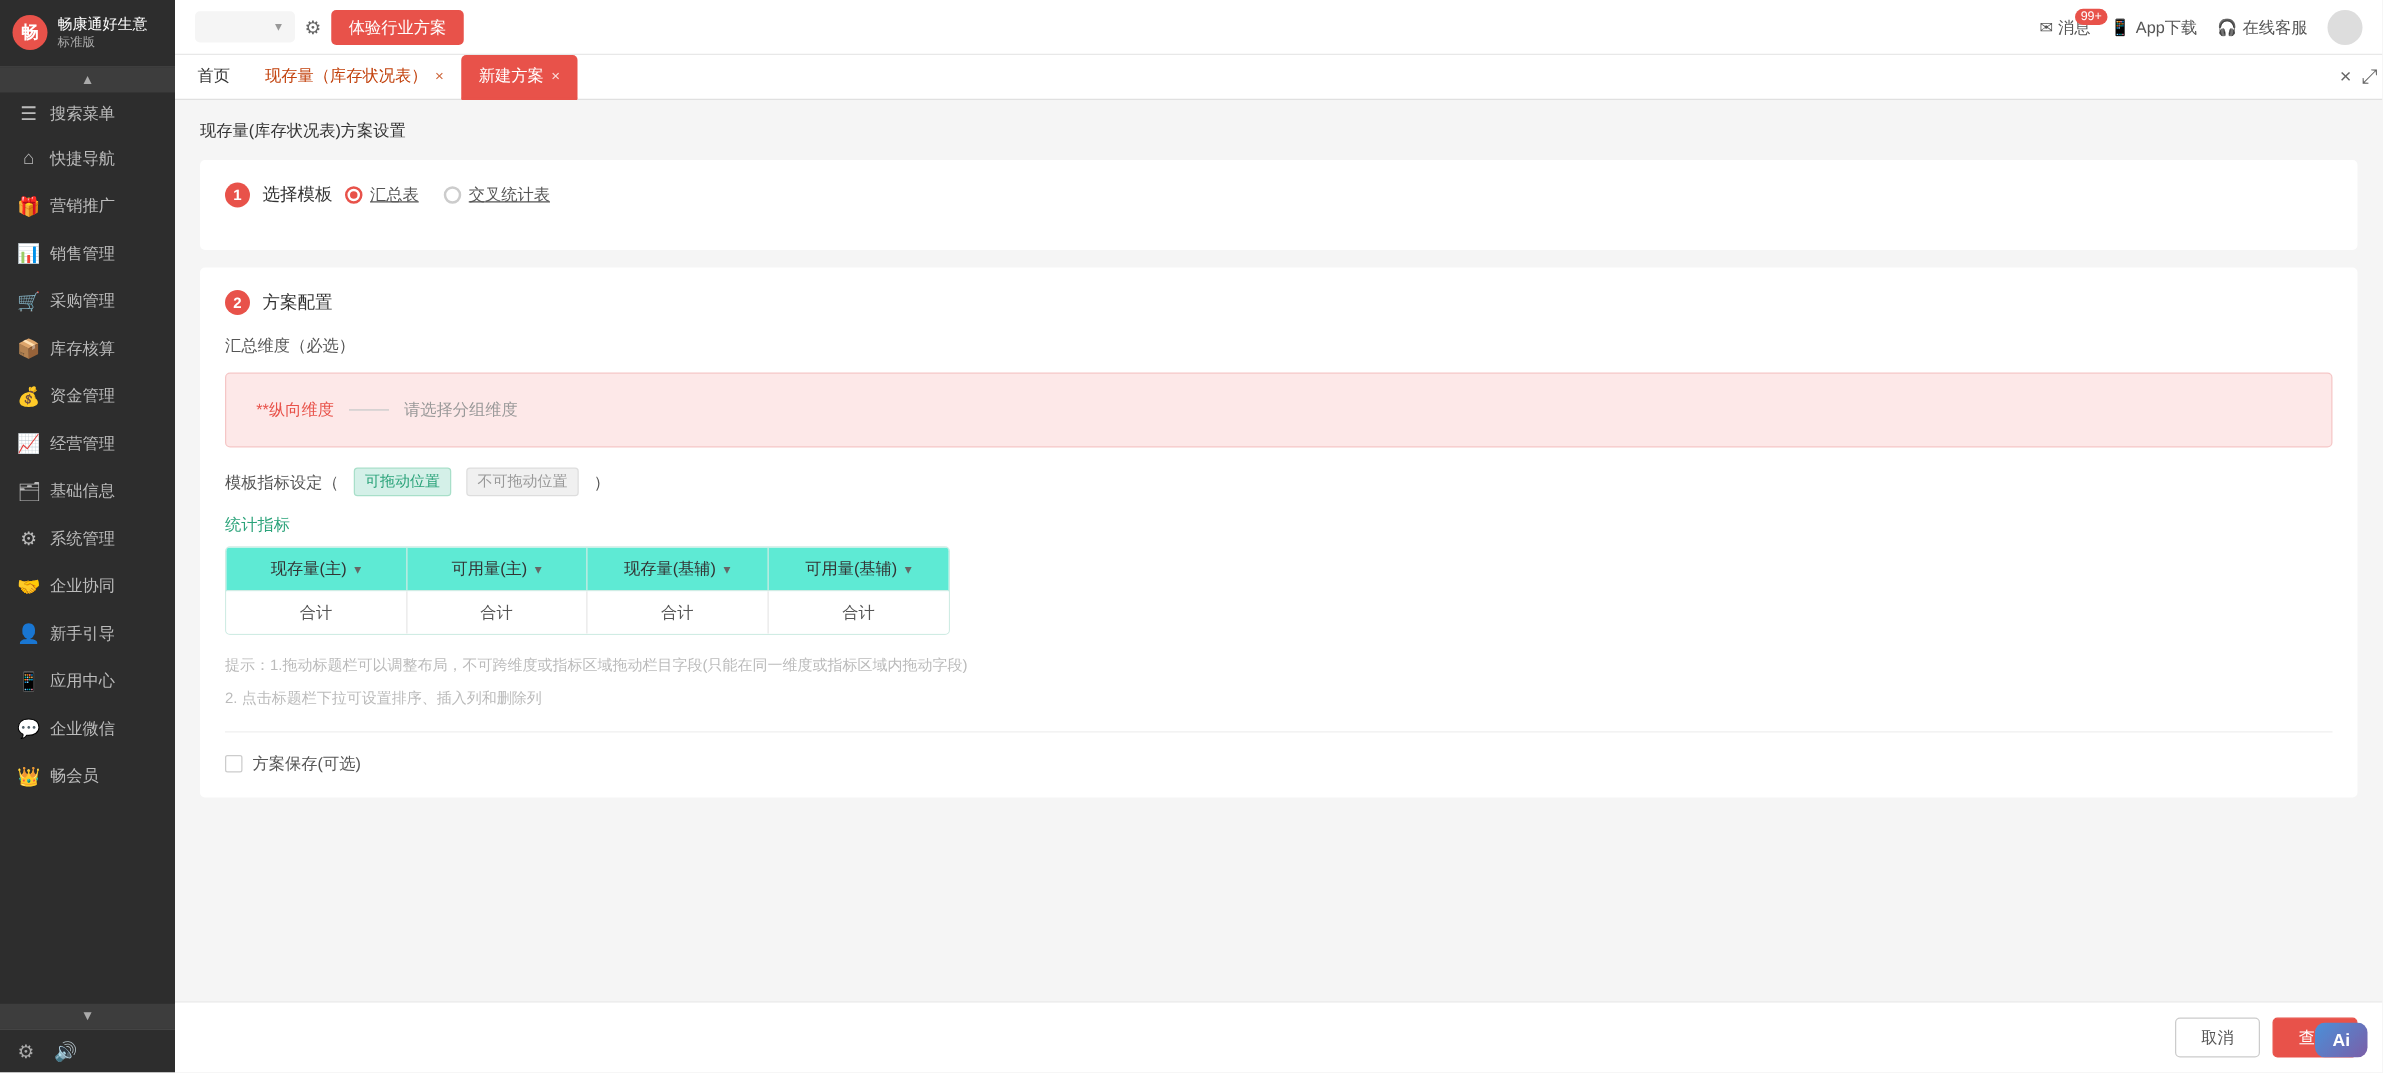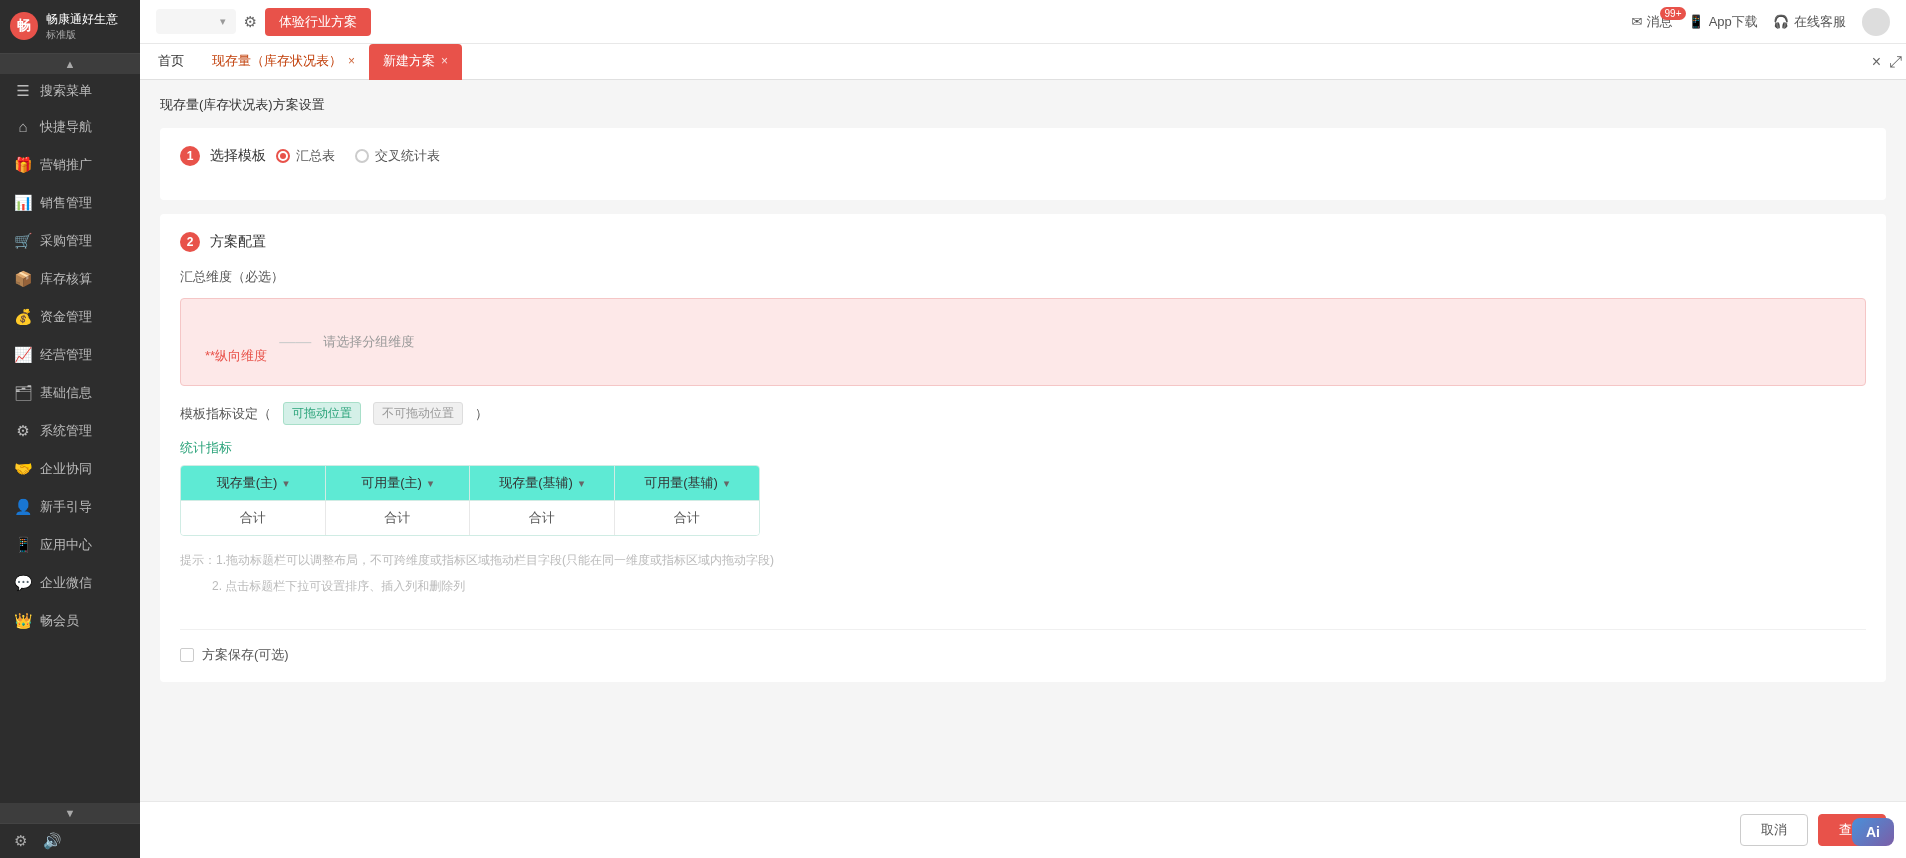--- a/index.html
+++ b/index.html
@@ -208,21 +208,21 @@
     .section-title { font-size: 14px; color: #333; font-weight: 500; }
 
     
     .template-options {
       display: flex;
       align-items: center;
       gap: 20px;
     }
     .radio-option {
       display: flex; align-items: center; gap: 6px;
-      cursor: pointer; font-size: 13px; color: #555;
+      cursor: pointer; font-size: 13px; color: #555; text-decoration: underline;
     }
     .radio-circle {
       width: 14px; height: 14px;
       border-radius: 50%;
       border: 2px solid #ccc;
       display: flex; align-items: center; justify-content: center;
     }
     .radio-circle.selected {
       border-color: #e8524a;
     }
@@ -250,21 +250,20 @@
       border: 1px solid #f5c6c6;
       border-radius: 4px;
       padding: 20px 24px;
       display: flex;
       align-items: center;
       gap: 12px;
     }
     .dim-label {
       color: #e8524a;
       font-size: 13px;
-      margin-top: 28px;
     }
     .dim-label span { color: #e8524a; }
     .dim-separator { color: #ccc; font-size: 16px; }
     .dim-placeholder { color: #999; font-size: 13px; }
 
     
     .metrics-setting {
       display: flex;
       align-items: center;
       gap: 12px;
@@ -344,21 +343,21 @@
     }
     .tips p { margin-bottom: 4px; }
 
     
     .save-option {
       display: flex;
       align-items: center;
       gap: 8px;
       font-size: 13px;
       color: #555;
-      margin-top: 32px;
+      margin-top: 16px;
       padding-top: 16px;
       border-top: 1px solid #f0f0f0;
     }
     .checkbox-box {
       width: 14px; height: 14px;
       border: 1px solid #ccc;
       border-radius: 2px;
       cursor: pointer;
     }
 
@@ -610,21 +609,21 @@
             <span>合计</span>
           </div>
           <div class="stats-cell">
             <span>合计</span>
           </div>
         </div>
       </div>
 
       <div class="tips">
         <p>提示：<span>1.拖动标题栏可以调整布局，不可跨维度或指标区域拖动栏目字段(只能在同一维度或指标区域内拖动字段)</span></p>
-        <p><span style="margin-left:32px;">2. 点击标题栏下拉可设置排序、插入列和删除列</span></p>
+        <p><span style="">2. 点击标题栏下拉可设置排序、插入列和删除列</span></p>
       </div>
 
       <div class="save-option">
         <div class="checkbox-box"></div>
         <span>方案保存(可选)</span>
       </div>
     </div>
   </div>
 
   <div class="footer">

